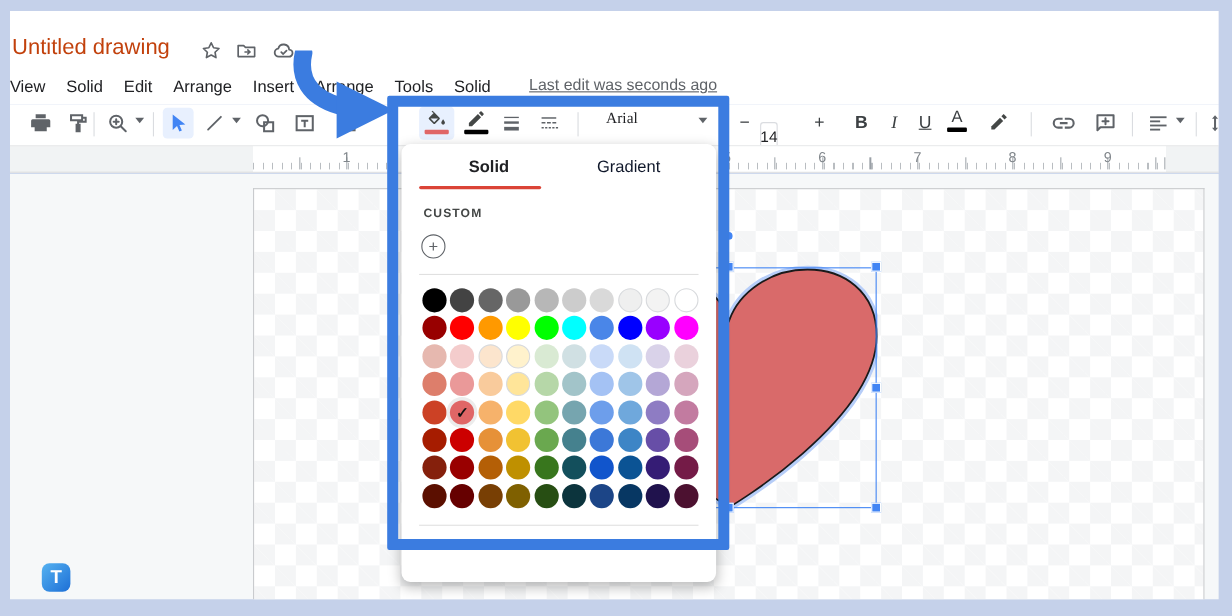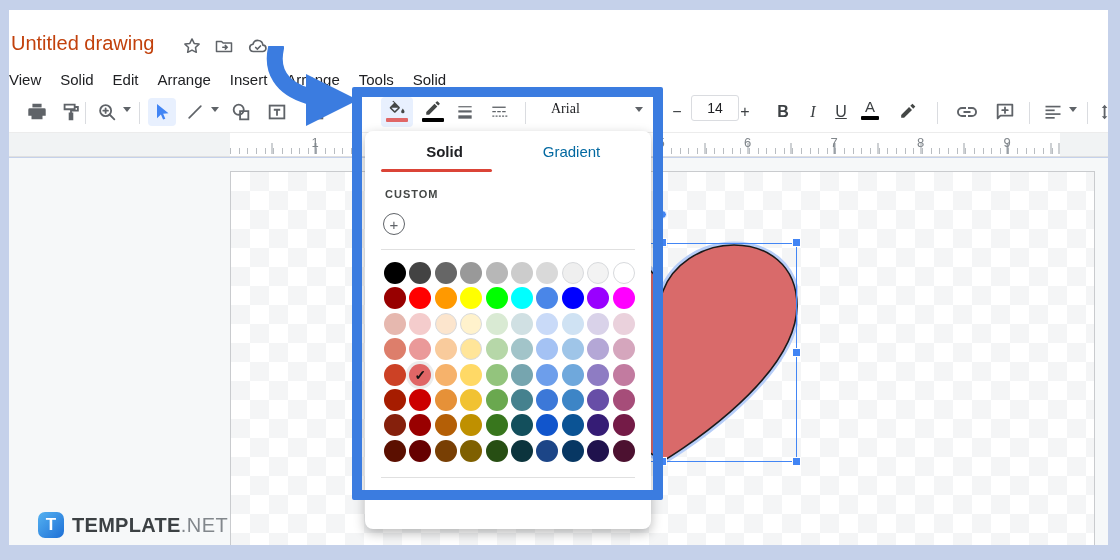--- a/index.html
+++ b/index.html
@@ -35,33 +35,33 @@
 
   
   .tico{top:3px;width:28px;height:28px;display:flex;align-items:center;justify-content:center;border-radius:4px;color:#444746;}
   .tico svg{display:block;}
   .tdiv{top:7px;width:1px;height:22px;background:#dadce0;}
   .caret{top:12px;width:0;height:0;border-left:4.5px solid transparent;border-right:4.5px solid transparent;border-top:5px solid #5f6368;}
   .active-tool{background:#e8f0fe;}
   .colorbtn{top:2px;width:32px;height:30px;border-radius:4px;display:flex;flex-direction:column;align-items:center;justify-content:flex-start;padding-top:2px;}
   .colorbar{width:22px;height:4px;margin-top:1px;border-radius:1px;}
   .fontname{top:6px;font-size:14px;color:#202124;}
-  .sizebox{top:0;width:48px;height:26px;border:1px solid #dadce0;border-radius:3px;display:flex;align-items:center;justify-content:center;font-size:14px;color:#202124;}
+  .sizebox{top:16px;width:16px;height:26px;border:1px solid #dadce0;border-radius:3px;display:flex;align-items:center;justify-content:center;font-size:14px;color:#202124;}
   .tletter{top:4px;width:24px;height:26px;display:flex;align-items:center;justify-content:center;font-size:16px;color:#3c4043;}
 
   
   .heart-svg{left:528px;top:241px;z-index:5;}
   .sel-rect{left:528px;top:243px;width:269px;height:219px;border:1.5px solid #4285f4;z-index:6;}
   .handle{position:absolute;width:9px;height:9px;background:#4285f4;border:1px solid #fff;z-index:7;}
 
   
   .panel{left:365px;top:131px;width:286px;height:398px;background:#fff;border-radius:8px;
          box-shadow:0 4px 12px rgba(0,0,0,.28);z-index:30;}
   .tabs{position:absolute;left:16px;top:0;right:16px;height:40px;display:flex;}
-  .tab{flex:1;display:flex;align-items:center;justify-content:center;font-size:15px;color:#0369a1;cursor:pointer;}
+  .tab{flex:1;display:flex;align-items:center;justify-content:center;font-size:15px;color:#0f172a;cursor:pointer;}
   .tab.active{color:#202124;font-weight:bold;}
   .tab-underline{position:absolute;left:16px;top:38px;width:111px;height:3px;background:#db4437;border-radius:2px;}
   .custom-label{position:absolute;left:20px;top:57px;font-size:11px;letter-spacing:1px;font-weight:bold;color:#444746;}
   .plus-btn{position:absolute;left:18px;top:82px;width:22px;height:22px;border:1.5px solid #5f6368;border-radius:50%;
             display:flex;align-items:center;justify-content:center;font-size:15px;color:#5f6368;line-height:1;}
   .pdiv{position:absolute;left:16px;right:16px;height:1px;background:#e0e0e0;}
   .palette{position:absolute;left:19px;top:131px;display:grid;grid-template-columns:repeat(10,22px);grid-auto-rows:22px;gap:3.4px;}
   .swatch{width:22px;height:22px;border-radius:50%;position:relative;cursor:pointer;}
   .swatch.light{border:1px solid #d8dadd;}
   .swatch.selected{box-shadow:0 0 0 3px #ececec;}
@@ -111,20 +111,21 @@
     <div class="abs menubar">
         <span class="menu-item">View</span>
         <span class="menu-item">Solid</span>
         <span class="menu-item">Edit</span>
         <span class="menu-item">Arrange</span>
         <span class="menu-item">Insert</span>
         <span class="menu-item">Arrange</span>
         <span class="menu-item">Tools</span>
         <span class="menu-item">Solid</span>
       </div>
+    <div class="abs status-link">Last edit was seconds ago</div>
   </div>
 
   <div class="abs toolbar">
     <div class="abs tico" style="left:14px;">
       <svg width="22" height="22" viewBox="0 0 24 24" fill="#5f6368">
           <path d="M7 3h10v4H7z"></path>
           <path d="M4 8h16a1.5 1.5 0 011.5 1.5V16H18v4H6v-4H2.5V9.5A1.5 1.5 0 014 8zm4 9h8v2.5H8z"></path>
         </svg>
     </div>
     <div class="abs tico" style="left:48px;">
@@ -387,20 +388,19 @@
   </div>
 
   <div class="abs blue-rect"></div>
   <svg class="abs arrow-svg" width="100" height="84" viewBox="0 0 100 84">
     <path d="M14 2 C9 24 19 42 46 50" stroke="#3b7ce0" stroke-width="16" fill="none" stroke-linecap="round"></path>
     <path d="M44 28 L96 54 L44 80 Z" fill="#3b7ce0"></path>
   </svg>
 
   <div class="abs watermark">
     <div class="wm-badge">T</div>
-    <div><span class="wm-brand">TEMPLATE</span><span class="wm-tld">.NET</span></div>
   </div>
 
   <div class="abs frame" style="left:0;top:0;width:1120px;height:10px;"></div>
   <div class="abs frame" style="left:0;top:0;width:9px;height:560px;"></div>
   <div class="abs frame" style="left:1108px;top:0;width:12px;height:560px;"></div>
   <div class="abs frame" style="left:0;top:545px;width:1120px;height:15px;"></div>
 </div>
 
 </body></html>

